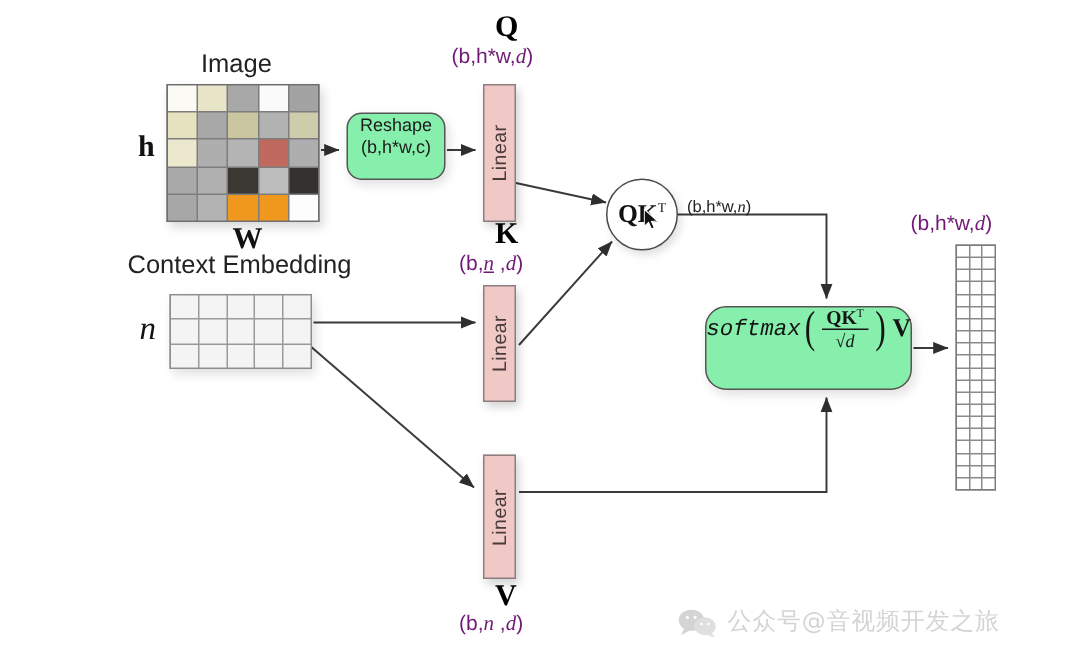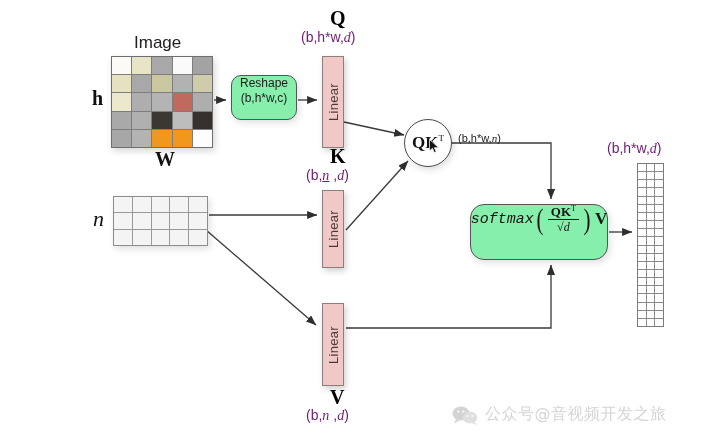--- a/index.html
+++ b/index.html
@@ -310,20 +310,21 @@
   <div class="lbl axis-letter" style="left:92px; top:88px;">h</div>
   <div class="lbl axis-letter" style="left:155px; top:149px;">W</div>
 
   <div class="proc-box" id="reshape-box">
     <div>
       <div>Reshape</div>
       <div>(b,h*w,c)</div>
     </div>
   </div>
 
+  <div class="lbl title-sans" style="left:85px; top:168px;">Context Embedding</div>
 
   <div id="ctx-grid">
       <div style="background: rgb(244, 244, 244);"></div>
       <div style="background: rgb(244, 244, 244);"></div>
       <div style="background: rgb(244, 244, 244);"></div>
       <div style="background: rgb(244, 244, 244);"></div>
       <div style="background: rgb(244, 244, 244);"></div>
       <div style="background: rgb(244, 244, 244);"></div>
       <div style="background: rgb(244, 244, 244);"></div>
       <div style="background: rgb(244, 244, 244);"></div>

